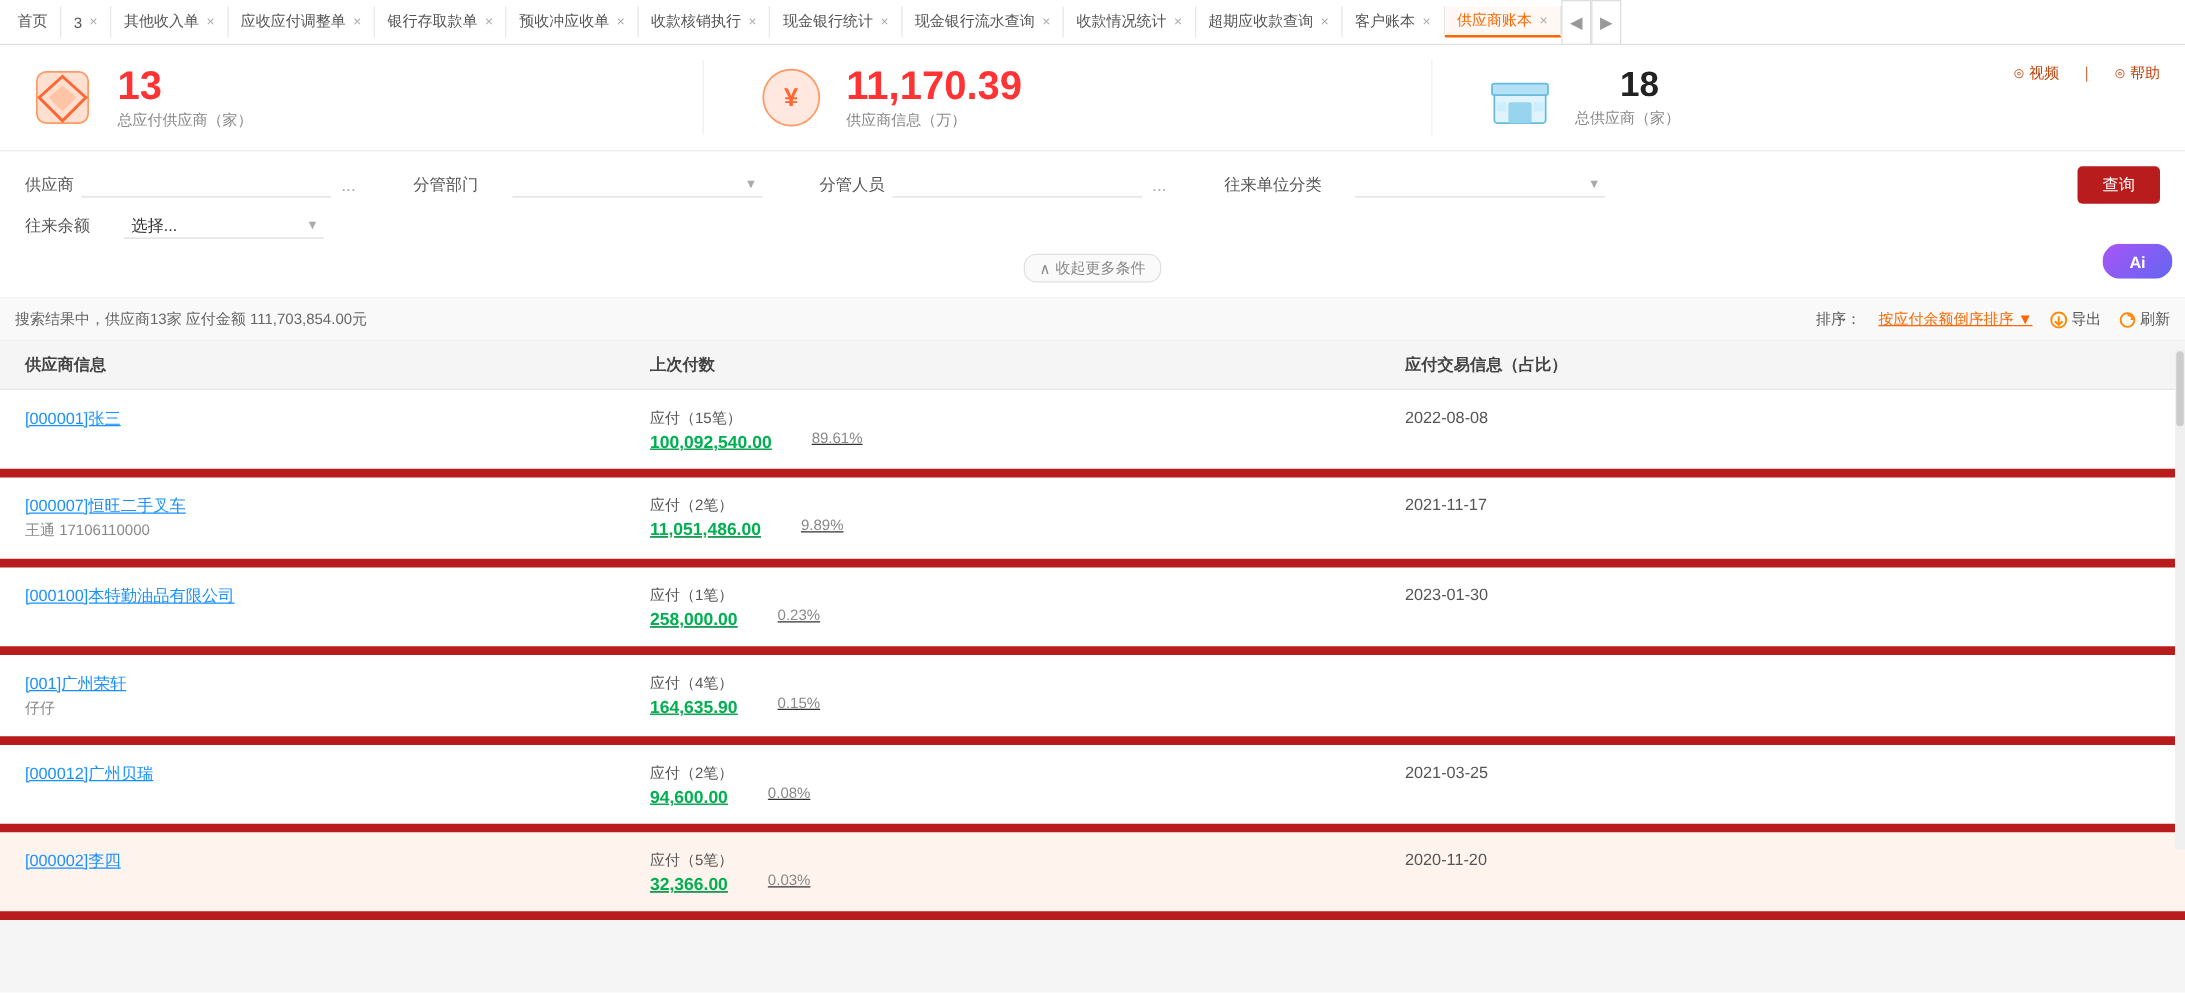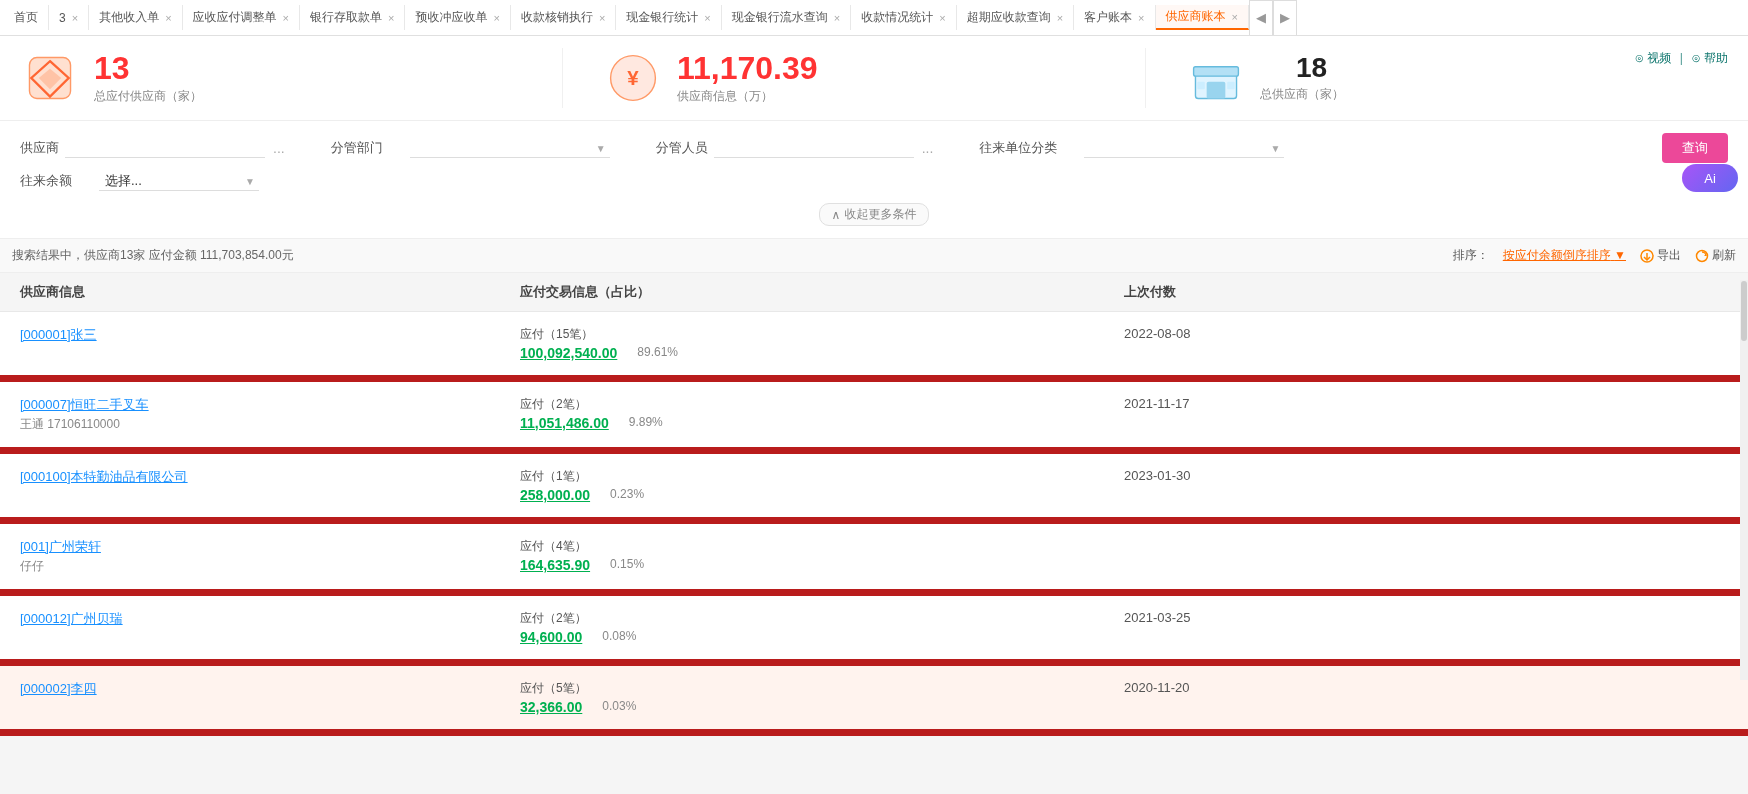--- a/index.html
+++ b/index.html
@@ -67,23 +67,23 @@
     .stat-icon svg { width: 56px; height: 56px; }
     .stat-info {}
     .stat-number { font-size: 32px; font-weight: bold; color: #ff3333; line-height: 1; }
     .stat-number.black { color: #222; font-size: 28px; margin-left: 36px; }
     .stat-label { font-size: 12px; color: #888; margin-top: 4px; }
     .top-right-links {
       position: absolute;
       right: 20px;
       top: 14px;
       font-size: 12px;
-      color: #0f766e;
-      display: flex;
-      gap: 4px;
+      color: #c2410c;
+      display: flex;
+      gap: 16px;
     }
     .top-right-links span { cursor: pointer; }
 
     
     .filter-area {
       background: #fff;
       padding: 12px 20px 8px 20px;
       border-bottom: 1px solid #eee;
     }
     .filter-row {
@@ -129,21 +129,21 @@
       position: absolute;
       right: 4px;
       top: 50%;
       transform: translateY(-50%);
       color: #aaa;
       font-size: 10px;
       pointer-events: none;
     }
     .filter-dots { color: #aaa; font-size: 14px; cursor: pointer; margin-left: 2px; }
     .search-btn {
-      background: #ec4899;
+      background: #b91c1c;
       color: #fff;
       border: none;
       padding: 6px 20px;
       border-radius: 4px;
       font-size: 13px;
       cursor: pointer;
       white-space: nowrap;
     }
     .collapse-row {
       display: flex;
@@ -219,21 +219,21 @@
       color: #1890ff;
       text-decoration: underline;
       cursor: pointer;
       font-size: 13px;
     }
     .supplier-sub { font-size: 12px; color: #888; margin-top: 2px; }
     .trans-info {}
     .trans-label { font-size: 12px; color: #555; }
     .trans-amount { color: #00b050; font-size: 14px; font-weight: bold; text-decoration: underline; cursor: pointer; margin-top: 2px; }
     .trans-pct { font-size: 12px; color: #888; margin-left: 16px; }
-    .trans-row { display: flex; align-items: center; gap: 4px; }
+    .trans-row { display: flex; align-items: flex-start; gap: 16px; text-decoration: underline; }
     .last-pay { font-size: 13px; color: #555; }
 
     
     ::-webkit-scrollbar { width: 6px; height: 6px; }
     ::-webkit-scrollbar-track { background: #f1f1f1; }
     ::-webkit-scrollbar-thumb { background: #ccc; border-radius: 3px; }
 
     .right-scroll {
       position: fixed;
       right: 0;
@@ -246,29 +246,29 @@
       width: 6px;
       height: 60px;
       background: #ccc;
       border-radius: 3px;
       margin: 1px;
     }
 
     .ai-btn {
       position: fixed;
       right: 10px;
-      top: 164px;
+      top: 195px;
       width: 56px;
       height: 28px;
       background: linear-gradient(135deg, #a855f7, #6366f1);
       color: #fff;
       border: none;
       border-radius: 14px;
       font-size: 13px;
-      font-weight: normal;
+      font-weight: bold;
       cursor: pointer;
       display: flex;
       align-items: center;
       justify-content: center;
     }
   </style>
 </head>
 <body>
 
 <div class="top-nav">
@@ -459,22 +459,22 @@
           </svg>
       </span>
       <span>刷新</span>
     </div>
   </div>
 </div>
 
 <div class="table-area">
   <div class="table-header">
     <div>供应商信息</div>
+    <div>上次付数</div>
     <div>应付交易信息（占比）</div>
-    <div>上次付数</div>
   </div>
 
   <div class="table-row">
     <div>
       <div class="supplier-link">[000001]张三</div>
     </div>
     <div class="trans-info">
       <div class="trans-label">应付（15笔）</div>
       <div class="trans-row">
         <span class="trans-amount">100,092,540.00</span>

